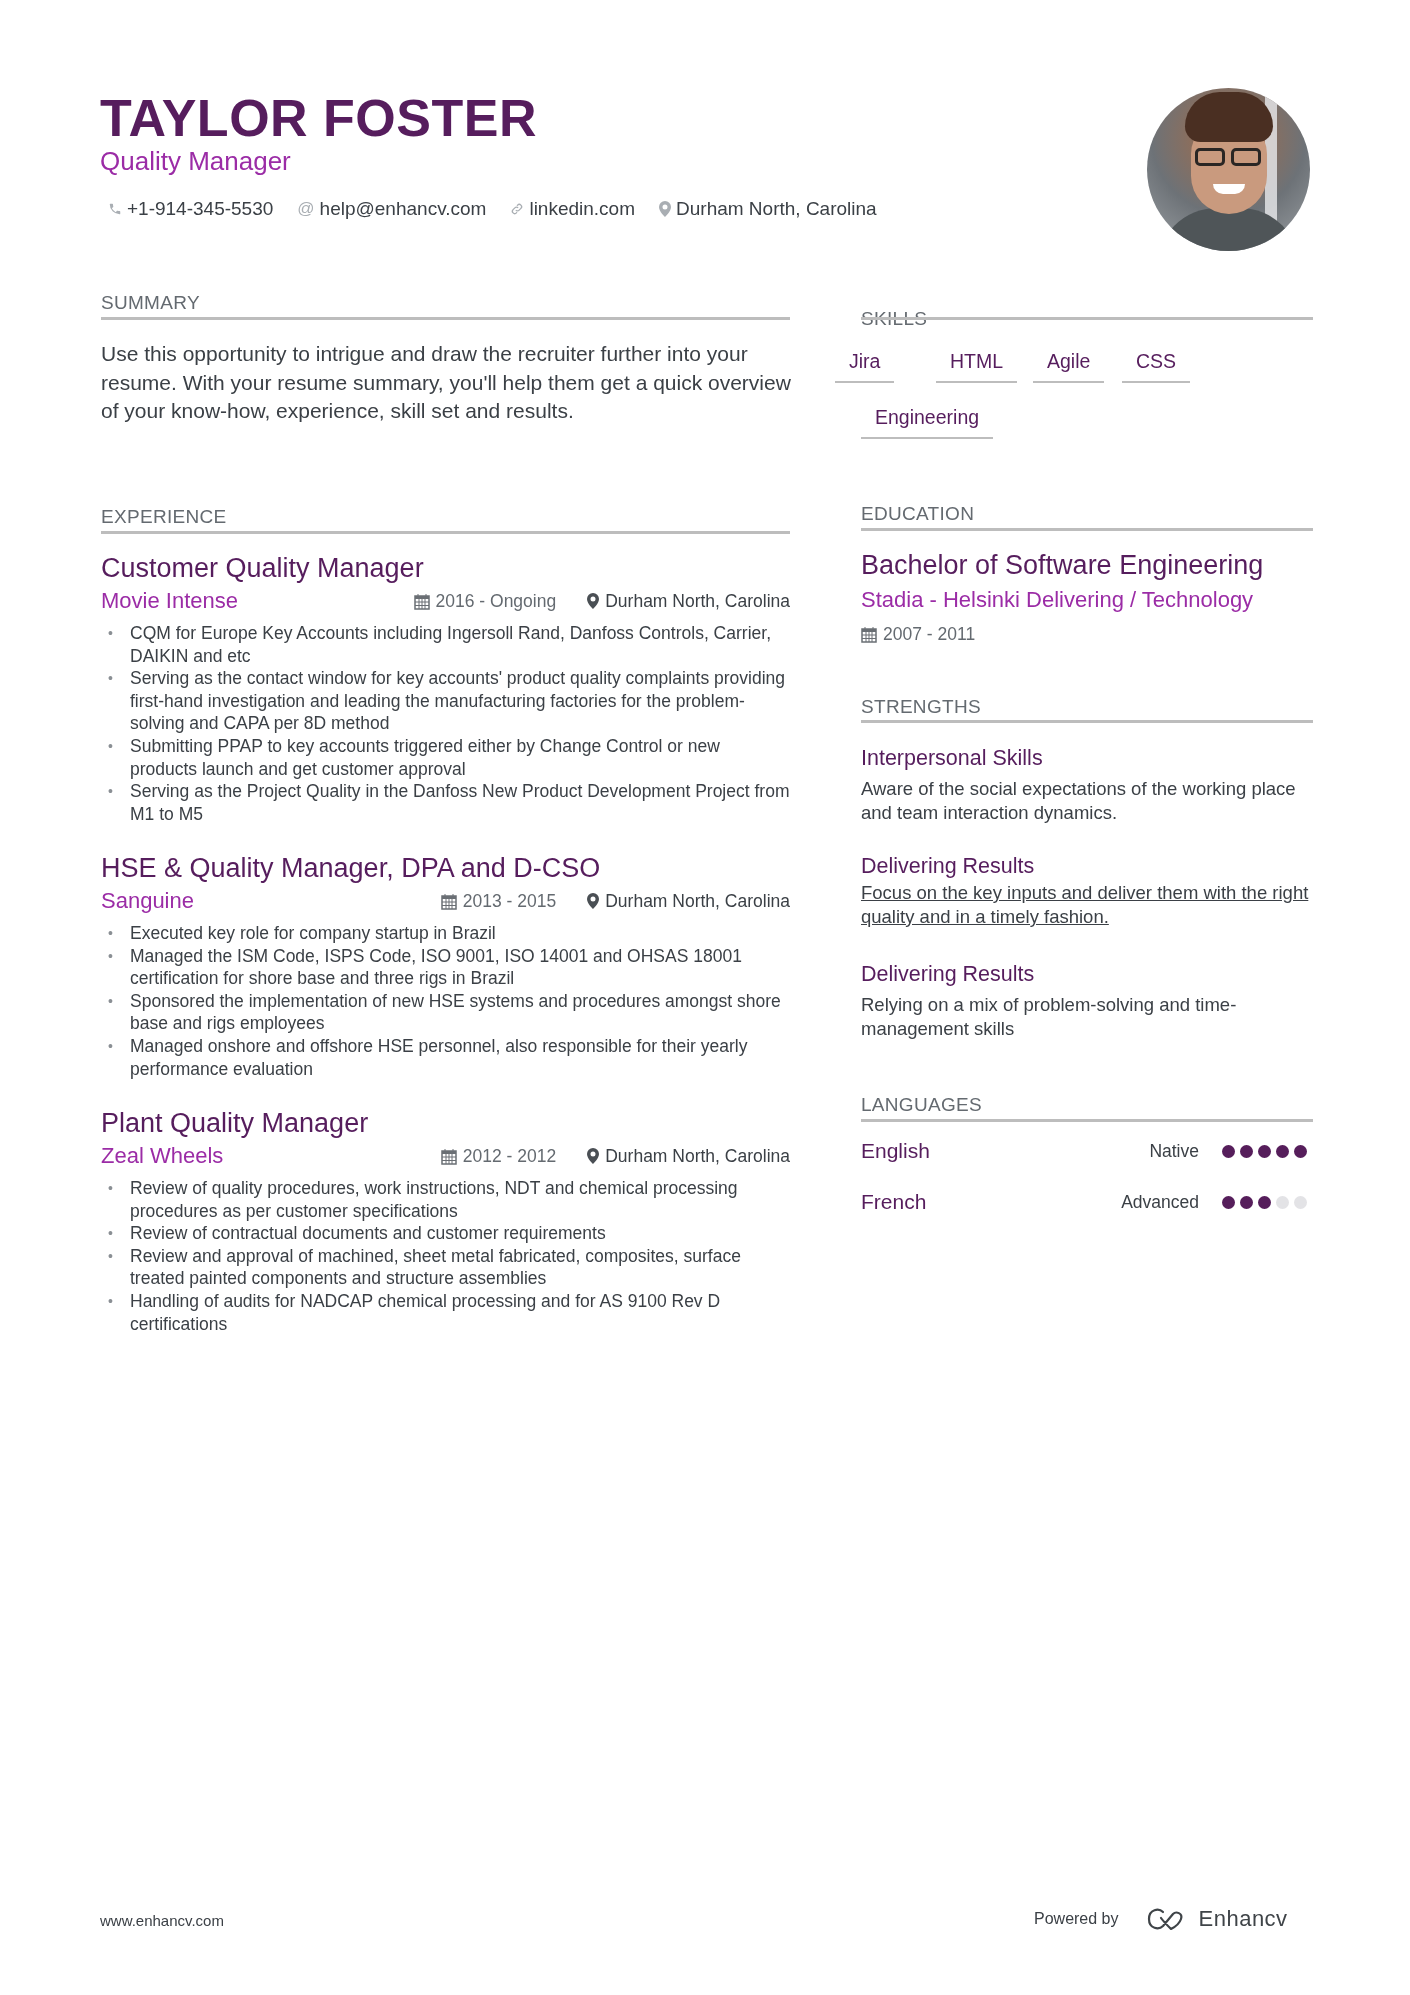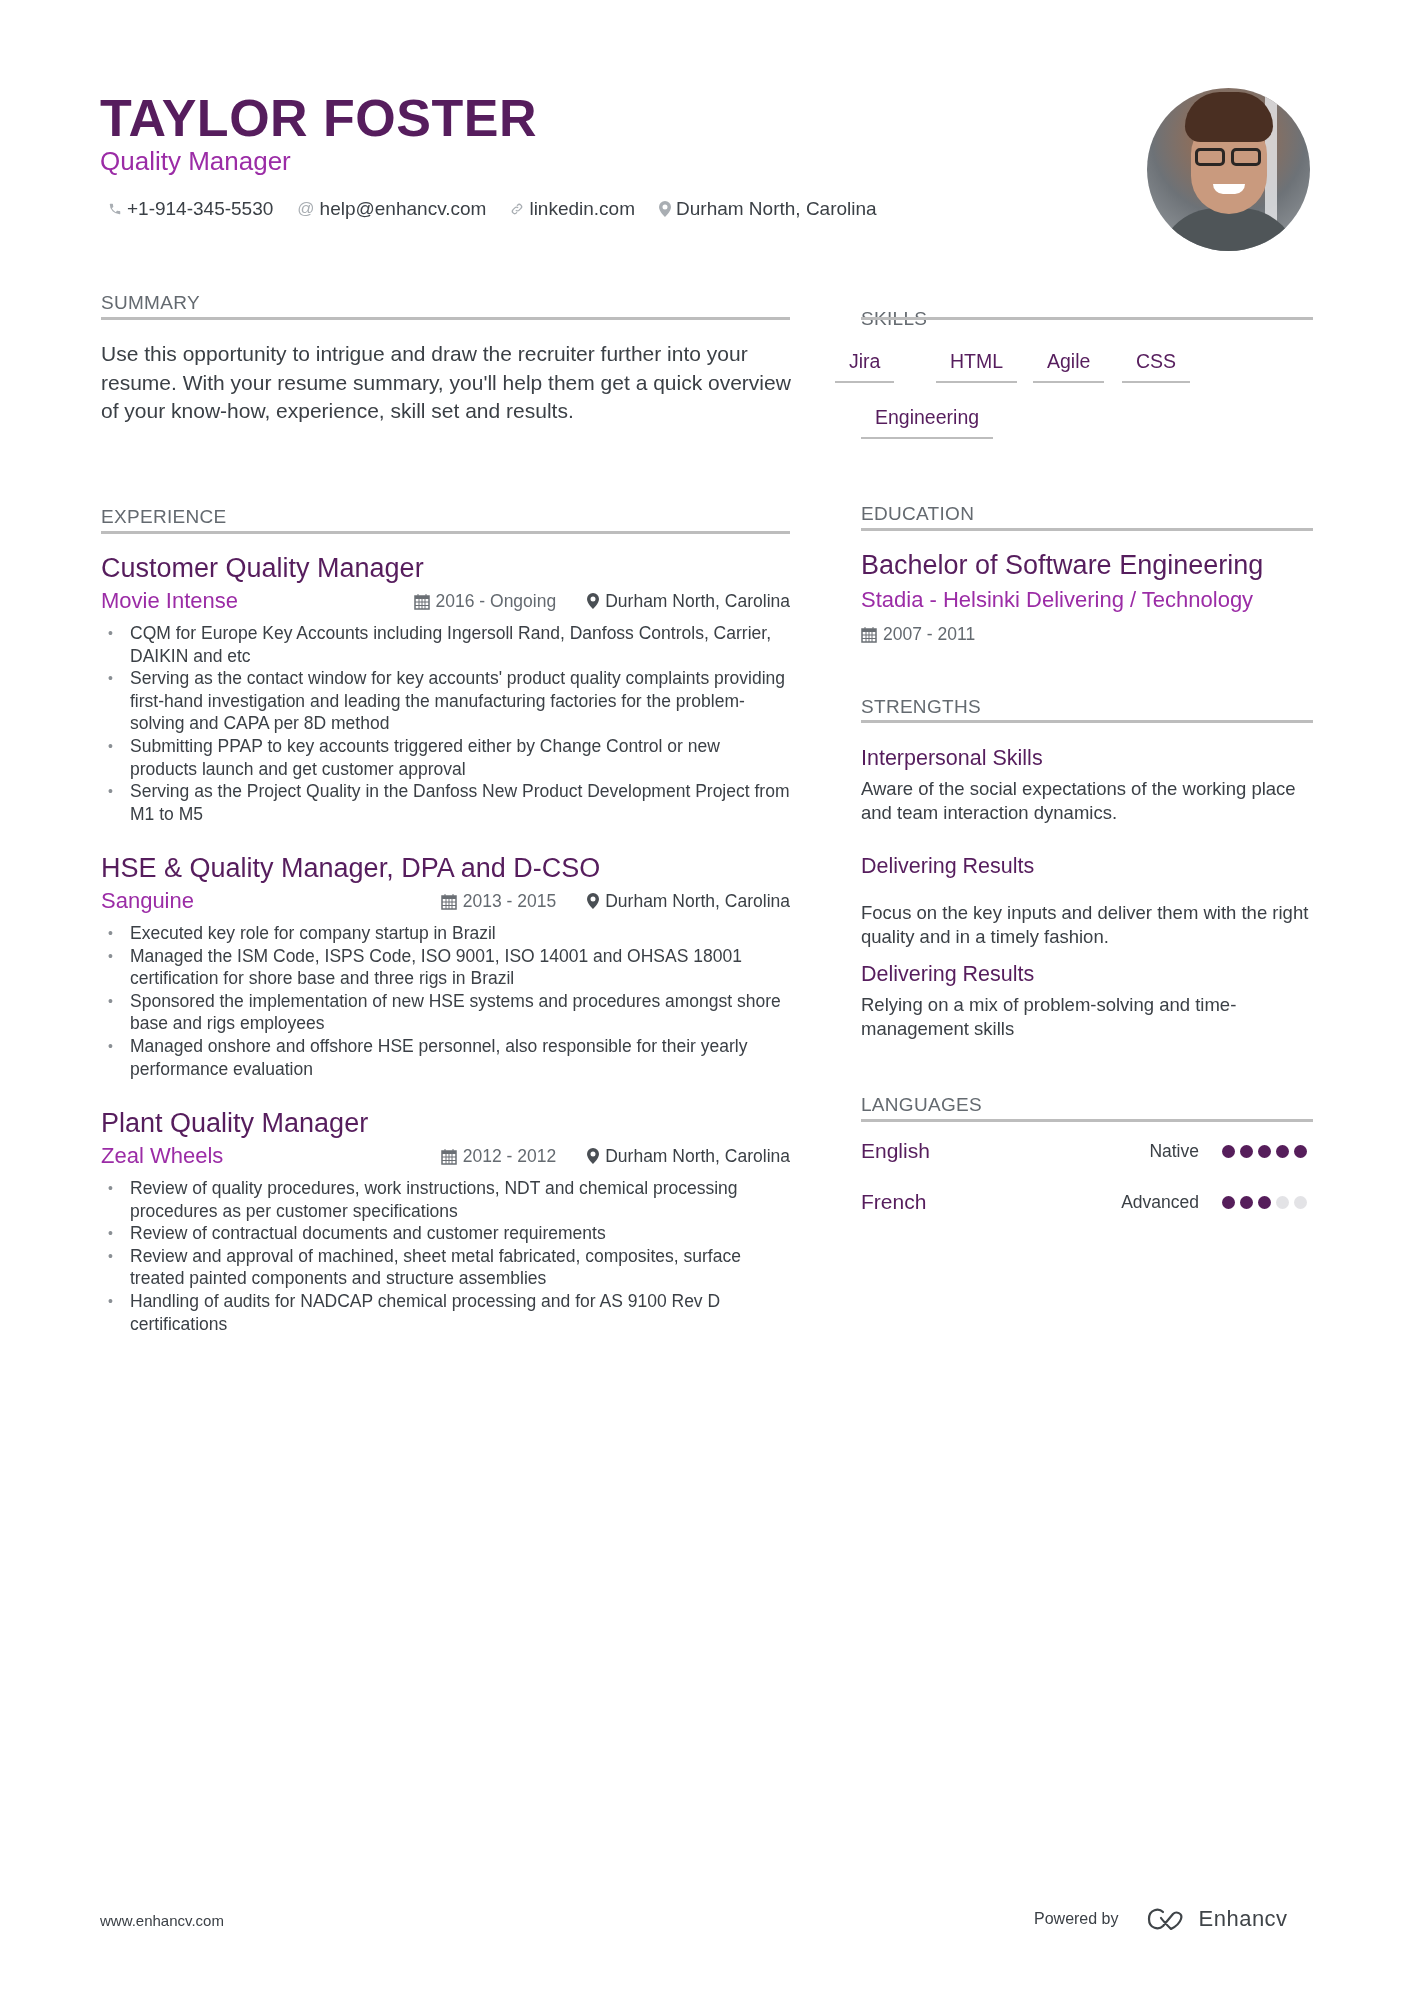--- a/index.html
+++ b/index.html
@@ -220,21 +220,21 @@
 
 <div class="abs section-h" style="left:861px; top:696px;">STRENGTHS</div>
 <div class="abs section-line" style="left:861px; top:720px; width:452px;"></div>
 
 <div class="abs" style="left:861px; top:745px; width:452px;">
   <div class="str-title">Interpersonal Skills</div>
   <div class="str-desc" style="margin-top:6px;">Aware of the social expectations of the working place and team interaction dynamics.</div>
 </div>
 <div class="abs" style="left:861px; top:853px; width:452px;">
   <div class="str-title">Delivering Results</div>
-  <div class="str-desc" style="margin-top:22px;">Focus on the key inputs and deliver them with the right quality and in a timely fashion.</div>
+  <div class="str-desc" style="margin-top:2px;text-decoration:underline;">Focus on the key inputs and deliver them with the right quality and in a timely fashion.</div>
 </div>
 <div class="abs" style="left:861px; top:961px; width:452px;">
   <div class="str-title">Delivering Results</div>
   <div class="str-desc" style="margin-top:6px;">Relying on a mix of problem-solving and time-management skills</div>
 </div>
 
 <div class="abs section-h" style="left:861px; top:1094px;">LANGUAGES</div>
 <div class="abs section-line" style="left:861px; top:1119px; width:452px;"></div>
 
 <div class="lang-row" style="top:1138px;">

